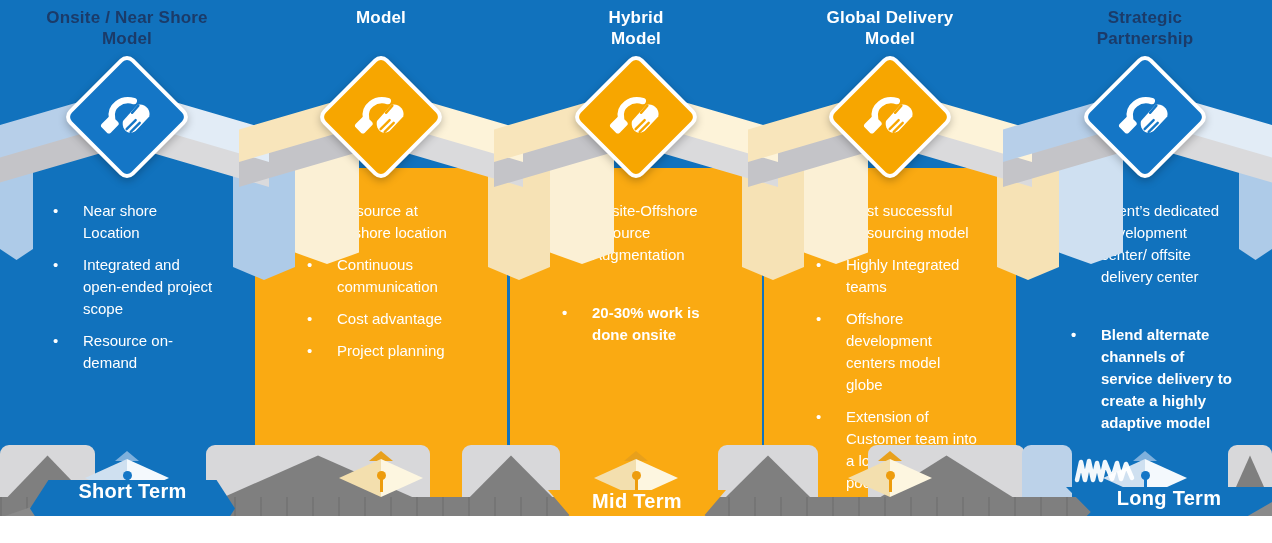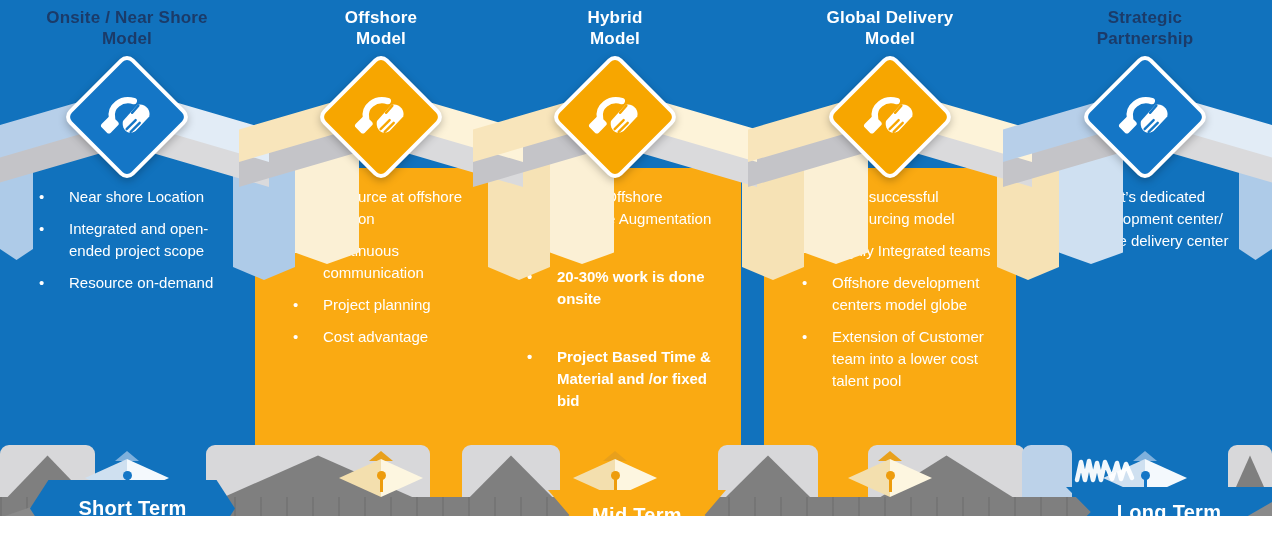--- a/index.html
+++ b/index.html
@@ -36,21 +36,21 @@
   .diamond{position:absolute; top:71px; left:calc(50% - 46px); width:84px; height:84px;
            border:4px solid #fff; border-radius:10px; transform:rotate(45deg); z-index:5;
            display:flex; align-items:center; justify-content:center;
            box-shadow:2px 2px 8px rgba(0,0,0,.25);}
   .blue   .diamond{background:#1476C6; color:#1476C6;}
   .orange .diamond{background:#F7A600; color:#F7A600;}
   .diamond svg{transform:rotate(-45deg); width:58px; height:58px;}
 
   
   .bullets{list-style:none; position:absolute; top:184px; left:0; right:0; z-index:2;
-           margin:2px; padding:0 24px 0 52px; color:#fff; font-size:15px; line-height:22px;}
+           margin:16px; padding:0 24px 0 52px; color:#fff; font-size:15px; line-height:22px;}
   .bullets li{padding-left:15px; text-indent:-15px;}
   .bullets li::before{content:"•"; display:inline-block; width:15px; margin-left:0;}
   .bullets li + li{margin-top:10px;}
   .bullets.spaced li + li{margin-top:36px;font-weight:bold;}
 
   
   .tail{position:absolute; top:150px; z-index:2;
         clip-path:polygon(0 0,100% 0,100% 90%,50% 100%,0 90%);}
 
   
@@ -66,21 +66,21 @@
   .pin .head{position:absolute; top:20px; left:38px; width:9px; height:9px; border-radius:50%;}
   .pin .stem{position:absolute; top:27px; left:41px; width:3px; height:14px;}
   .orange .pin .tri{background:#E8A01C;}
   .orange .pin .dia{background:linear-gradient(90deg,#F3DFAE 0 50%,#FDF6E0 50% 100%);}
   .orange .pin .head,.orange .pin .stem{background:#ED9C0D;}
   .blue .pin .tri{background:#7FB0DC;}
   .blue .pin .dia{background:linear-gradient(90deg,#CFE0F0 0 50%,#F4F9FD 50% 100%);}
   .blue .pin .head,.blue .pin .stem{background:#1476C6;}
 
   .banner{position:absolute; z-index:7; color:#fff; font-weight:600; font-size:20px;
-          display:flex; align-items:center; justify-content:center; letter-spacing:.3px;}
+          display:flex; align-items:flex-start; justify-content:center; letter-spacing:.3px;}
   .banner.blue{background:#1172BD;}
   .banner.orange{background:#FAAA12;}
   .banner.hex  {clip-path:polygon(9% 0,91% 0,100% 50%,91% 100%,9% 100%,0 50%);}
   .banner.notch{clip-path:polygon(0 0,100% 0,88% 50%,100% 100%,0 100%,12% 50%);}
   .banner.right{clip-path:polygon(0 0,100% 0,100% 100%,0 100%,12% 50%);}
 
   .arrow-left{position:absolute; left:2px; top:499px; width:52px; height:36px; background:#8A8A8A;
               clip-path:polygon(100% 0,0 50%,100% 100%,62% 50%); z-index:3;}
   .arrow-right{position:absolute; left:1246px; top:500px; width:26px; height:34px; background:#8A8A8A;
                clip-path:polygon(100% 6%,0 50%,100% 94%); z-index:8;}
@@ -134,21 +134,20 @@
       </ul>
       <div class="pin">
         <div class="tri"></div>
         <div class="dia"></div>
         <div class="head"></div>
         <div class="stem"></div>
       </div>
     </div>
     <div class="col orange" style="left: 254px;">
       <div class="title">
-        <div>Offshore</div>
         <div>Model</div>
       </div>
       <div class="panel"></div>
       <div class="roof gray"></div>
       <div class="roof color"></div>
       <div class="diamond">
         <span>
           <svg viewBox="0 0 64 64" aria-hidden="true">
             <g fill="#ffffff">
               <rect x="3" y="35" width="17" height="14" rx="3" transform="rotate(-45 11.5 42)"></rect>
@@ -160,31 +159,31 @@
               <path d="M34.5 50 L44.5 40"></path>
               <path d="M39 52.5 L49 42.5"></path>
               <path d="M43 21 L36 29"></path>
             </g>
           </svg>
         </span>
       </div>
       <ul class="bullets">
         <li>Resource at offshore location</li>
         <li>Continuous communication</li>
+        <li>Cost advantage</li>
         <li>Project planning</li>
-        <li>Cost advantage</li>
-      </ul>
-      <div class="pin">
-        <div class="tri"></div>
-        <div class="dia"></div>
-        <div class="head"></div>
-        <div class="stem"></div>
-      </div>
-    </div>
-    <div class="col orange" style="left: 488px;">
+      </ul>
+      <div class="pin">
+        <div class="tri"></div>
+        <div class="dia"></div>
+        <div class="head"></div>
+        <div class="stem"></div>
+      </div>
+    </div>
+    <div class="col orange" style="left: 509px;">
       <div class="title">
         <div>Hybrid</div>
         <div>Model</div>
       </div>
       <div class="panel"></div>
       <div class="roof gray"></div>
       <div class="roof color"></div>
       <div class="diamond">
         <span>
           <svg viewBox="0 0 64 64" aria-hidden="true">
@@ -198,21 +197,20 @@
               <path d="M34.5 50 L44.5 40"></path>
               <path d="M39 52.5 L49 42.5"></path>
               <path d="M43 21 L36 29"></path>
             </g>
           </svg>
         </span>
       </div>
       <ul class="bullets spaced">
         <li>Onsite-Offshore resource Augmentation</li>
         <li>20-30% work is done onsite</li>
-        <li>Project Based Time &amp; Material and /or fixed bid</li>
       </ul>
       <div class="pin">
         <div class="tri"></div>
         <div class="dia"></div>
         <div class="head"></div>
         <div class="stem"></div>
       </div>
     </div>
     <div class="col orange" style="left: 763px;">
       <div class="title">
@@ -272,20 +270,21 @@
               <path d="M30 47 L40 37"></path>
               <path d="M34.5 50 L44.5 40"></path>
               <path d="M39 52.5 L49 42.5"></path>
               <path d="M43 21 L36 29"></path>
             </g>
           </svg>
         </span>
       </div>
       <ul class="bullets spaced">
         <li>Client’s dedicated development center/ offsite delivery center</li>
+        <li>Blend alternate channels of service delivery to create a highly adaptive model</li>
       </ul>
       <div class="pin">
         <div class="tri"></div>
         <div class="dia"></div>
         <div class="head"></div>
         <div class="stem"></div>
       </div>
     </div>
     <div class="tail" style="left: 233px; width: 62px; height: 130px; background: rgb(174, 203, 232);"></div>
     <div class="tail" style="left: 295px; width: 64px; height: 114px; background: rgb(251, 240, 213);"></div>

